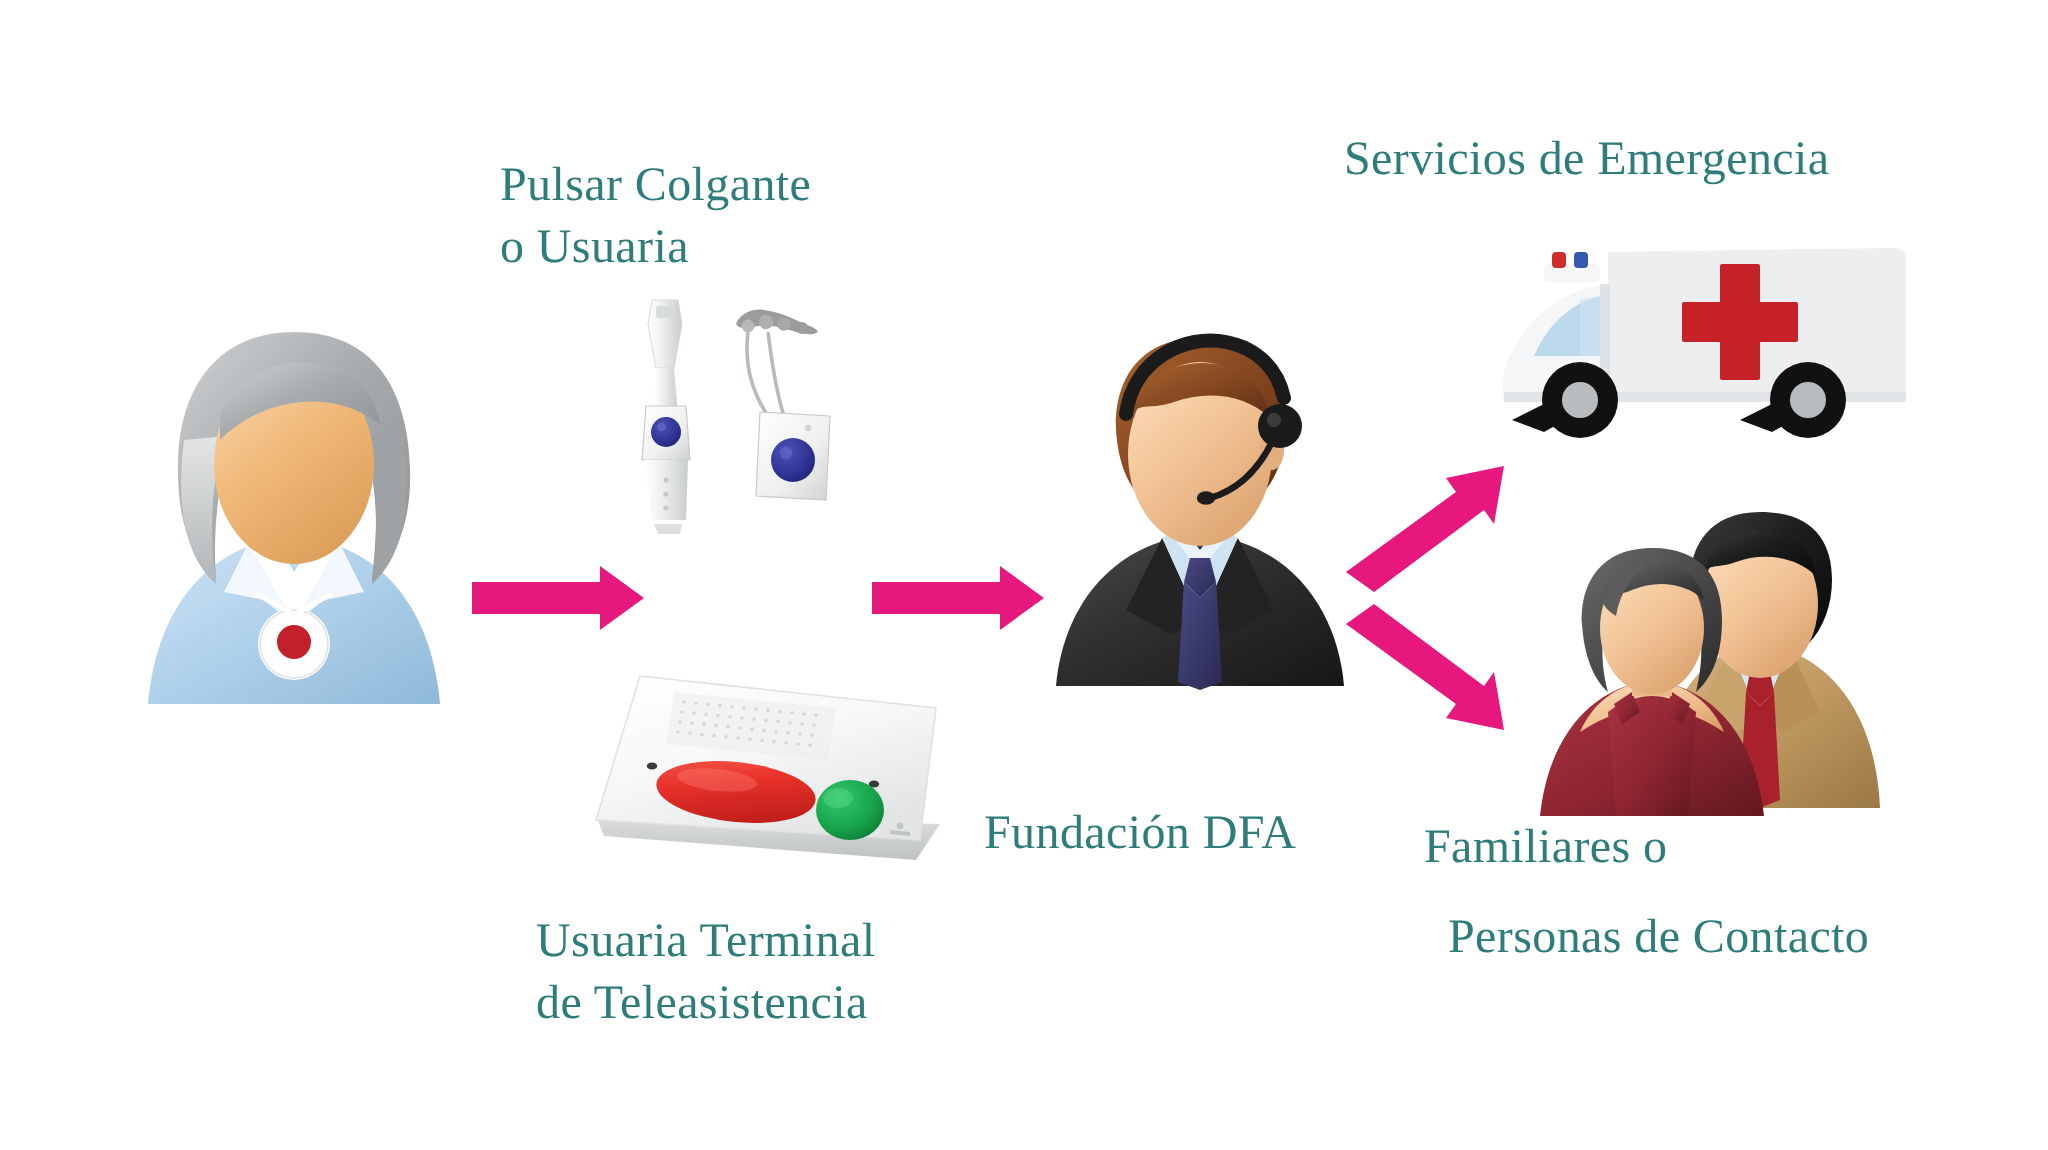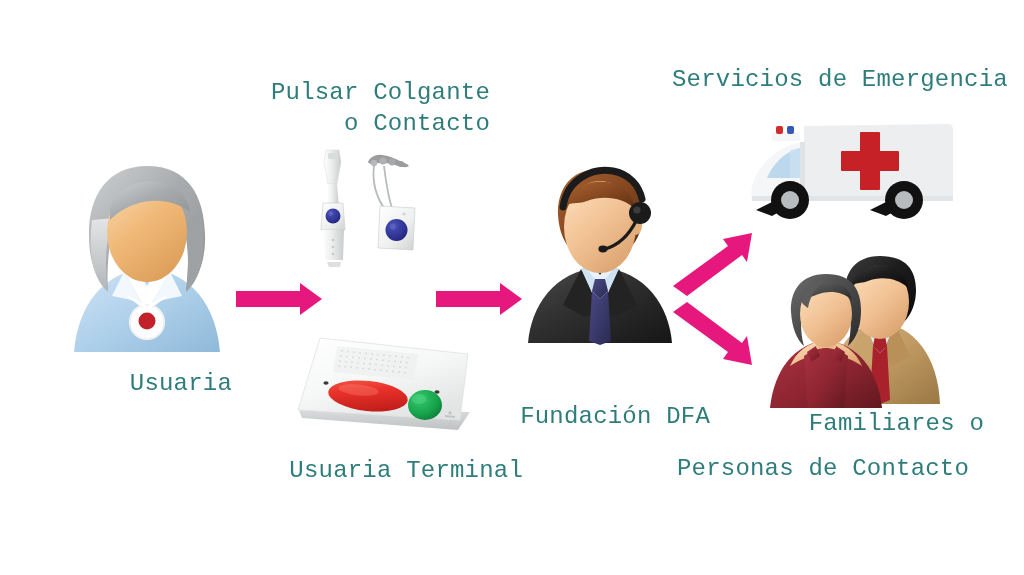--- a/index.html
+++ b/index.html
@@ -13,25 +13,25 @@
   #stage {
     position: relative;
     width: 1024px;
     height: 575px;
     background: #ffffff;
     overflow: hidden;
   }
   .lbl {
     position: absolute;
     color: #2e7d7b;
-    font-family: Liberation Mono, monospace;
+    font-family: Liberation Serif, serif;
     font-size: 24px;
     font-weight: 400;
     line-height: 1.35;
-    text-align: right;
+    text-align: left;
     white-space: pre;
     letter-spacing: 0.2px;
   }
   .node { position: absolute; }
   svg { display: block; overflow: visible; }
   .arrow-layer { position: absolute; left:0; top:0; width:1024px; height:575px; pointer-events:none; }
 </style>
 </head>
 <body>
 
@@ -97,24 +97,23 @@
       <path d="M48,48 C54,28 78,18 98,22 C116,26 126,38 128,52 C112,40 92,38 74,44 C62,48 54,54 48,60 Z" fill="url(#hairG)"></path>
 
       <ellipse cx="85" cy="162" rx="18" ry="18" fill="#ffffff"></ellipse>
       <ellipse cx="85" cy="162" rx="17" ry="17" fill="#fdfdfd" stroke="#e2e2e2" stroke-width="0.8"></ellipse>
       <ellipse cx="85" cy="161" rx="8.5" ry="8.5" fill="#c2202b"></ellipse>
 
       <path d="M66,137 L83,146" stroke="#ffffff" stroke-width="2.4" fill="none"></path>
       <path d="M104,137 L87,146" stroke="#ffffff" stroke-width="2.4" fill="none"></path>
     </svg>
   </div>
-  <div class="lbl" style="left:62px; top:368px; width:170px;">Usuaria</div>
 
   <div class="lbl" style="left:250px; top:77px; width:240px;">Pulsar Colgante</div>
-  <div class="lbl" style="left:250px; top:108px; width:240px;">o Contacto</div>
+  <div class="lbl" style="left:250px; top:108px; width:240px;">o Usuaria</div>
 
   <div class="node" style="left:312px; top:148px;">
     <svg width="125" height="120" viewBox="0 0 125 120">
       <defs>
         <linearGradient id="strapG" x1="0" y1="0" x2="1" y2="0">
           <stop offset="0%" stop-color="#ffffff"></stop>
           <stop offset="45%" stop-color="#eceded"></stop>
           <stop offset="100%" stop-color="#c9cccd"></stop>
         </linearGradient>
         <linearGradient id="caseG" x1="0" y1="0" x2="1" y2="1">
@@ -254,20 +253,21 @@
         <ellipse cx="129" cy="67" rx="7.5" ry="5" fill="#6fe39c" opacity="0.3"></ellipse>
       </g>
 
       <g opacity="0.45" fill="#9a9d9e">
         <circle cx="160" cy="81" r="1.7"></circle>
         <path d="M155,83 L165,84 L165,86 L155,85 Z"></path>
       </g>
     </svg>
   </div>
   <div class="lbl" style="left:268px; top:455px; width:255px;">Usuaria Terminal</div>
+  <div class="lbl" style="left:268px; top:486px; width:255px;">de Teleasistencia</div>
 
   <div class="node" style="left:523px; top:165px;">
     <svg width="155" height="180" viewBox="0 0 155 180">
       <defs>
         <linearGradient id="suitG" x1="0" y1="0" x2="1" y2="1">
           <stop offset="0%" stop-color="#4a4a4a"></stop>
           <stop offset="45%" stop-color="#2f2f2f"></stop>
           <stop offset="100%" stop-color="#161616"></stop>
         </linearGradient>
         <linearGradient id="skinM" x1="0.2" y1="0" x2="0.9" y2="1">
@@ -419,15 +419,15 @@
         <path d="M62,22 C36,22 26,40 27,60 C28,76 33,88 40,94 C35,76 37,56 44,46 C56,34 74,36 81,48 C88,60 88,78 84,94 C93,86 97,74 97,58 C97,38 88,22 62,22 Z" fill="url(#hairW)"></path>
 
         <ellipse cx="62" cy="62" rx="26" ry="33" fill="url(#skinW)"></ellipse>
 
         <path d="M37,48 C40,34 54,27 67,29 C79,31 86,38 88,48 C78,39 64,38 52,43 C45,46 40,45 37,48 Z" fill="url(#hairW)"></path>
         <path d="M37,48 C40,36 50,30 60,29 C52,36 46,44 44,56 C41,54 38,52 37,48 Z" fill="#5c5c5c"></path>
       </g>
     </svg>
   </div>
   <div class="lbl" style="left:712px; top:408px; width:272px;">Familiares o</div>
-  <div class="lbl" style="left:677px; top:453px; width:272px;">Personas de Contacto</div>
+  <div class="lbl" style="left:724px; top:453px; width:272px;">Personas de Contacto</div>
 
 </div>
 
 </body></html>

